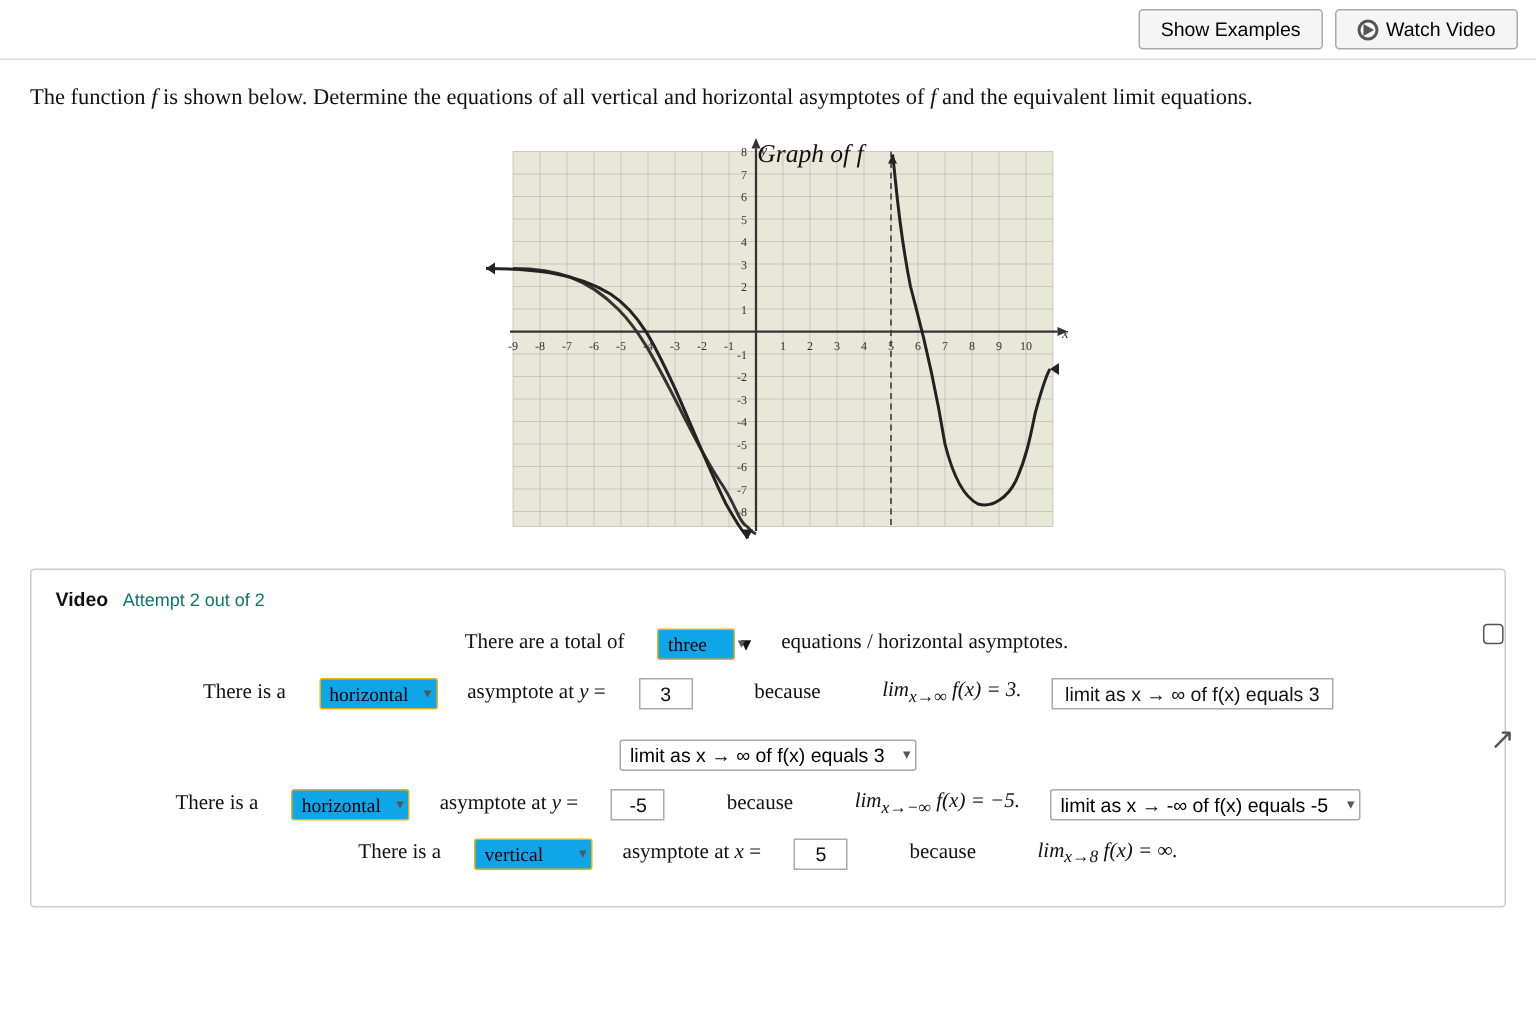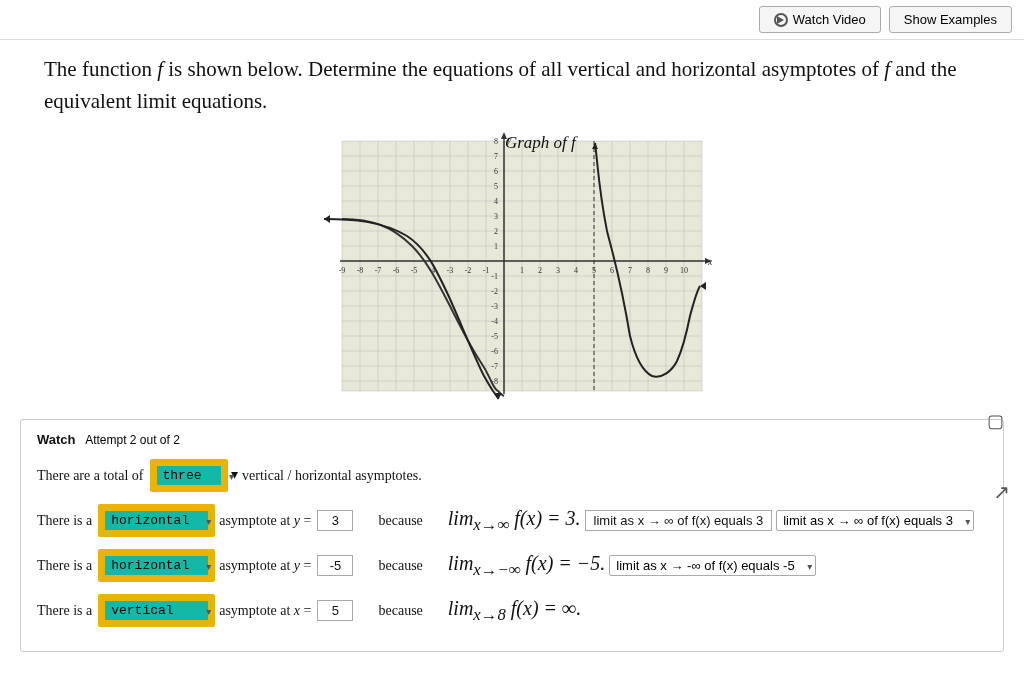--- a/index.html
+++ b/index.html
@@ -49,24 +49,23 @@
       border-top: 4px solid transparent;
       border-bottom: 4px solid transparent;
       border-left: 7px solid #555;
     }
 
     .main-content {
       padding: 14px 20px 10px 20px;
     }
 
     .problem-statement {
-      font-size: 21px;
+      font-size: 15px;
       margin-bottom: 14px;
       line-height: 1.5;
-      margin-left: 24px;
     }
 
     .graph-area {
       display: flex;
       justify-content: center;
       margin-bottom: 18px;
     }
 
     .graph-container {
       position: relative;
@@ -99,43 +98,44 @@
       margin-bottom: 12px;
       font-family: Arial, sans-serif;
     }
 
     .answer-header strong {
       font-weight: bold;
     }
 
     .answer-header .attempt {
       font-size: 12px;
-      color: #000000;
+      color: #0f766e;
       margin-left: 6px;
     }
 
     .answer-row {
       display: flex;
       align-items: center;
       margin-bottom: 12px;
       font-size: 14px;
       flex-wrap: wrap;
-      gap: 4px;
+      gap: 20px;
+      justify-content: center;
     }
 
     .answer-row .text-plain {
       margin-right: 2px;
     }
 
     .select-box {
-      border: 7px solid #eab308;
-      background: #14b8a6;
+      border: 1px solid #eab308;
+      background: #0ea5e9;
       padding: 2px 6px;
       font-size: 13px;
-      font-family: Liberation Mono, monospace;
+      font-family: Liberation Serif, serif;
       border-radius: 2px;
       cursor: pointer;
       appearance: none;
       -webkit-appearance: none;
       padding-right: 18px;
       position: relative;
     }
 
     .select-wrapper {
       position: relative;
@@ -164,21 +164,21 @@
       display: inline-block;
     }
 
     .because-text {
       margin: 0 21px;
       font-size: 14px;
     }
 
     .limit-expr {
       font-style: italic;
-      font-size: 20px;
+      font-size: 14px;
     }
 
     .limit-condition-box {
       border: 1px solid #aaa;
       background: #fff;
       padding: 2px 8px;
       font-size: 13px;
       font-family: Arial, sans-serif;
       display: inline-block;
     }
@@ -209,27 +209,27 @@
       cursor: pointer;
       appearance: none;
       -webkit-appearance: none;
     }
   </style>
 </head>
 <body>
 
 <div class="top-bar">
   <button class="top-btn">
+    <span>Show Examples</span>
+  </button>
+  <button class="top-btn">
     <span class="icon-circle">
       <span class="play-triangle"></span>
     </span>
     <span>Watch Video</span>
-  </button>
-  <button class="top-btn">
-    <span>Show Examples</span>
   </button>
 </div>
 
 <div class="main-content">
 
   <div class="problem-statement">
     <span>The function <em>f</em> is shown below. Determine the equations of all vertical and horizontal asymptotes of <em>f</em> and the equivalent limit equations.</span>
   </div>
 
   <div class="graph-area">
@@ -373,36 +373,36 @@
         <polygon points="186.5,268 183,262 190,262" fill="#222"></polygon>
 
         <polygon points="283,12 280,18 286,18" fill="#222"></polygon>
 
       </svg>
     </div>
   </div>
 
   <div class="answer-section">
     <div class="answer-header">
-      <strong>Watch</strong>
+      <strong>Video</strong>
       <span class="attempt">Attempt 2 out of 2</span>
     </div>
 
     <div class="answer-row">
       <span class="text-plain">There are a total of</span>
       <div class="select-wrapper">
         <select class="select-box">
           <option>one</option>
           <option>two</option>
           <option selected="">three</option>
           <option>four</option>
         </select>
         <span>▾</span>
       </div>
-      <span class="text-plain">vertical / horizontal asymptotes.</span>
+      <span class="text-plain">equations / horizontal asymptotes.</span>
     </div>
 
     <div class="answer-row">
       <span class="text-plain">There is a</span>
       <div class="select-wrapper">
         <select class="select-box">
           <option selected="">horizontal</option>
           <option>vertical</option>
         </select>
       </div>

